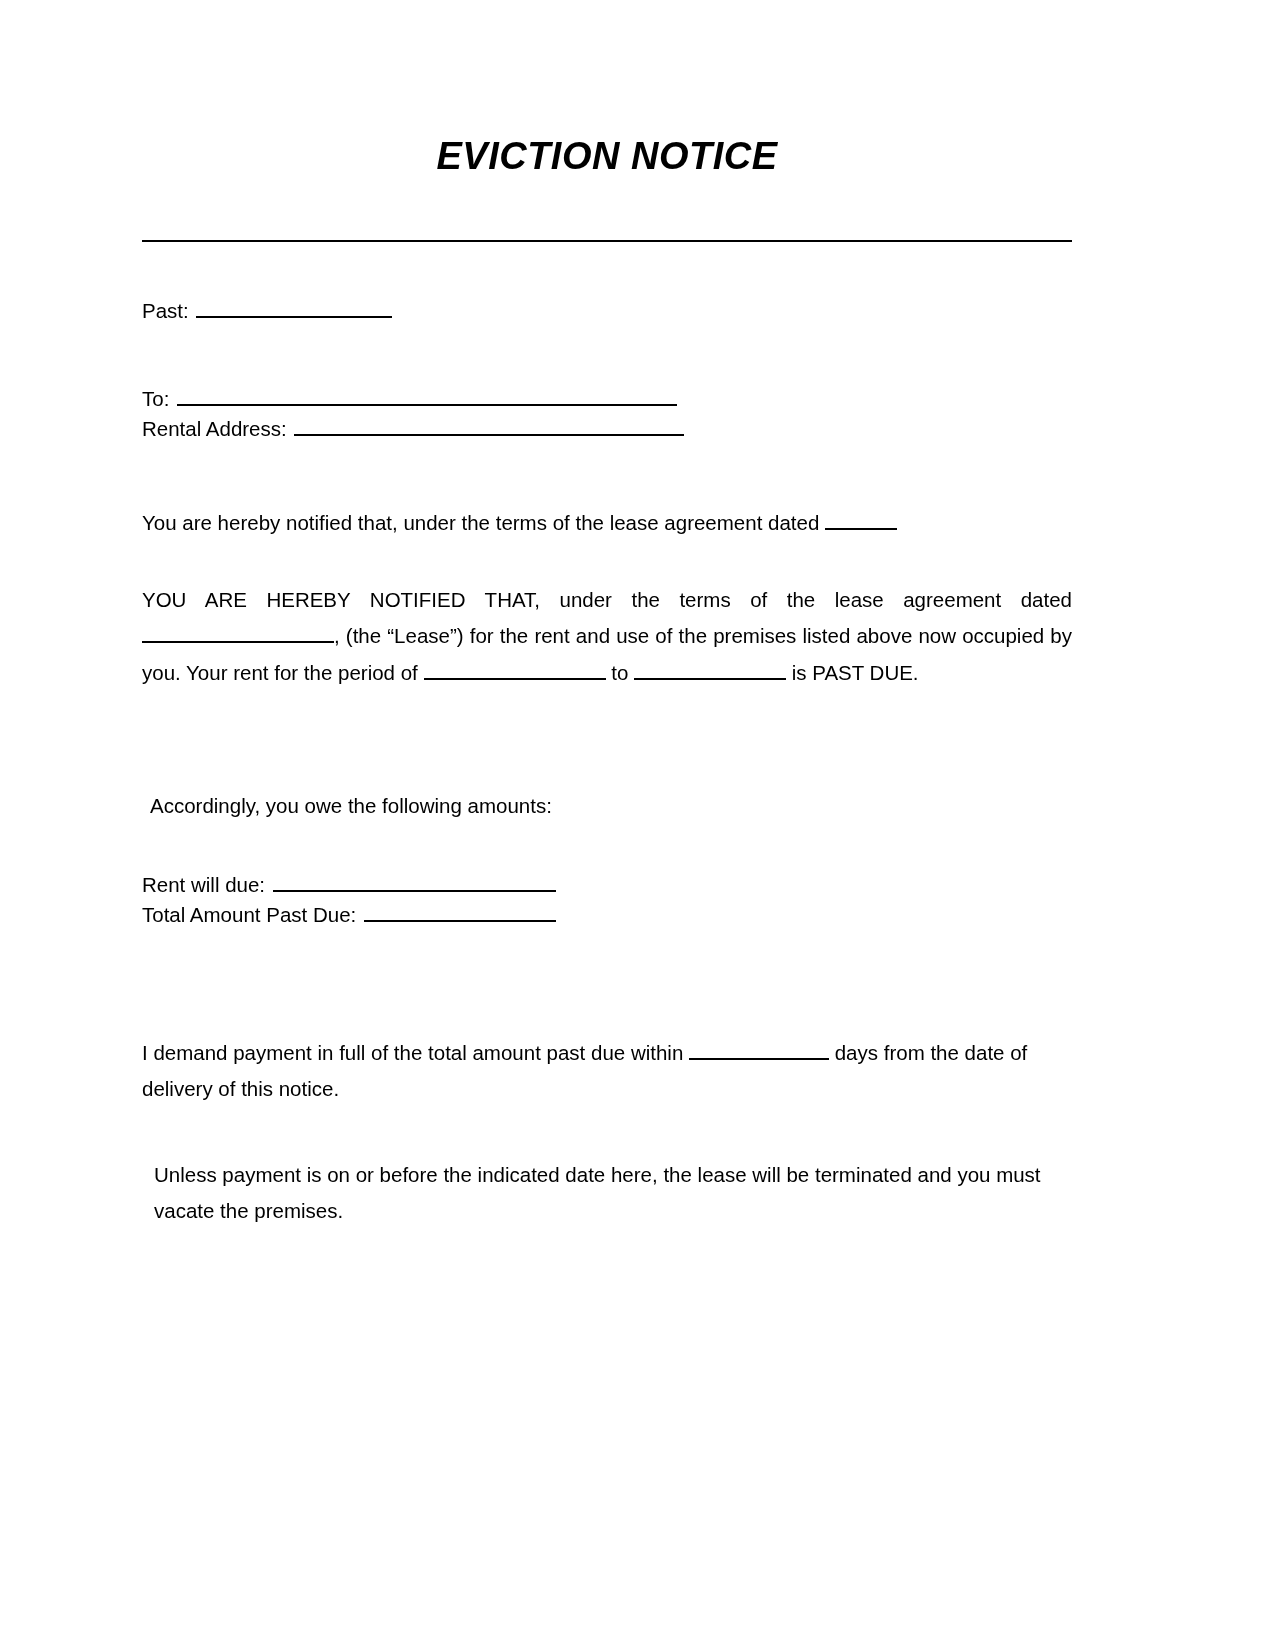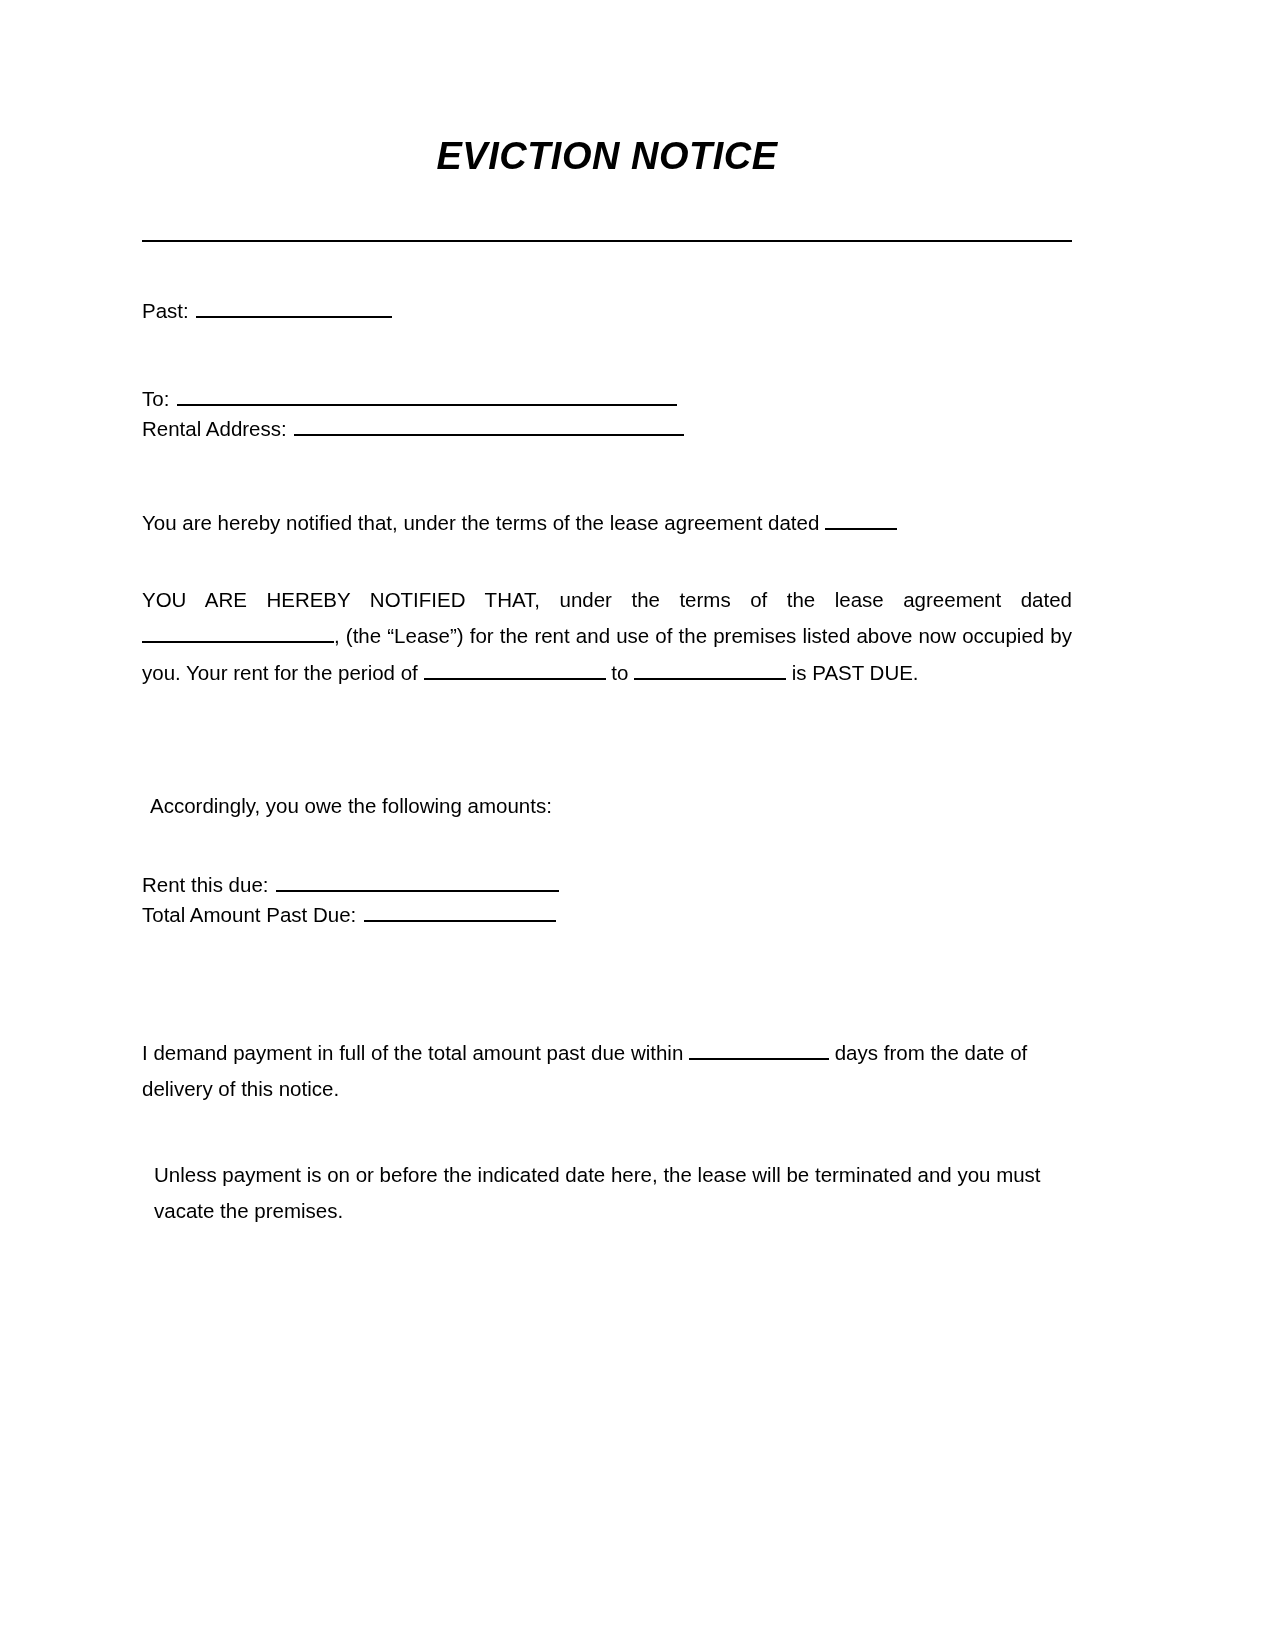--- a/index.html
+++ b/index.html
@@ -146,21 +146,21 @@
   <div class="blk-main">
     <p class="para"><span>YOU ARE HEREBY NOTIFIED THAT, under the terms of the lease agreement dated</span> <span class="blank-inline w-lease"></span><span>, (the “Lease”) for the rent and use of the premises listed above now occupied by you. Your rent for the period of</span> <span class="blank-inline w-period"></span> <span>to</span> <span class="blank-inline w-period2"></span> <span>is PAST DUE.</span></p>
   </div>
 
   <div class="blk-accord">
     <p class="para-left">Accordingly, you owe the following amounts:</p>
   </div>
 
   <div class="blk-amounts">
     <div class="amt-row">
-      <span>Rent this due:</span>
+      <span>Rent will due:</span>
       <span class="blank w-rent"></span>
     </div>
     <div class="amt-row">
       <span>Total Amount Past Due:</span>
       <span class="blank w-total"></span>
     </div>
   </div>
 
   <div class="blk-demand">
     <p class="para-left"><span>I demand payment in full of the total amount past due within</span> <span class="blank-inline w-days"></span> <span>days from the date of delivery of this notice.</span></p>

